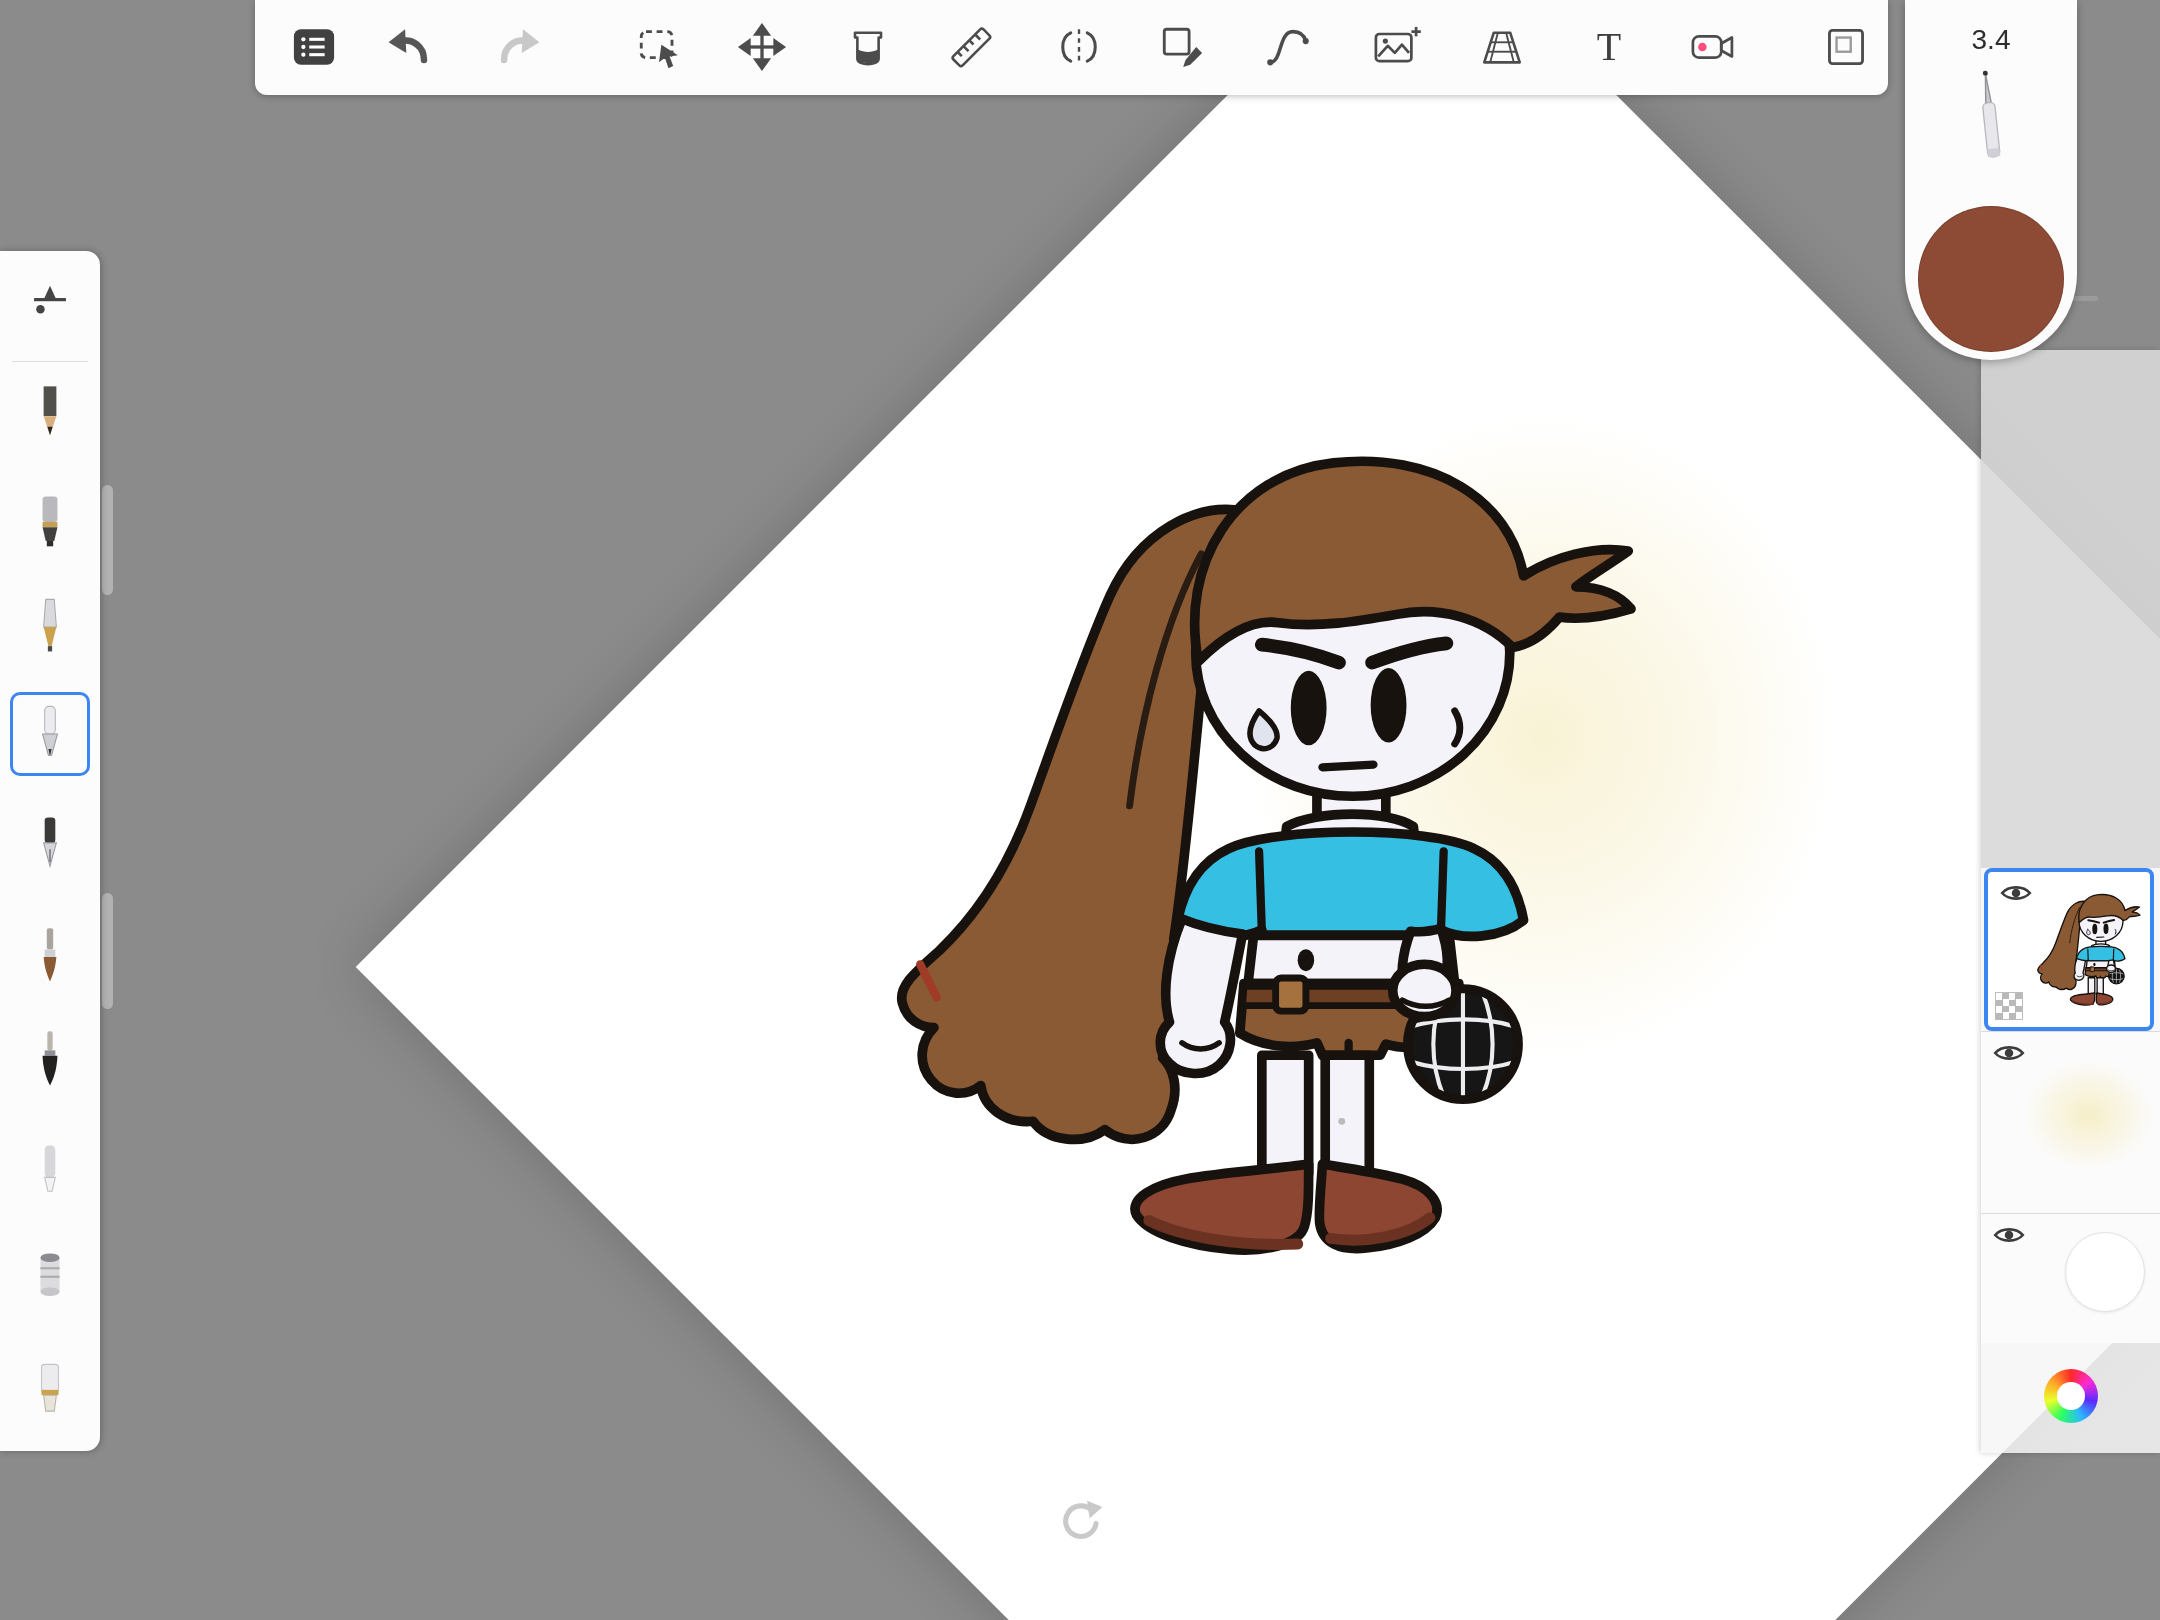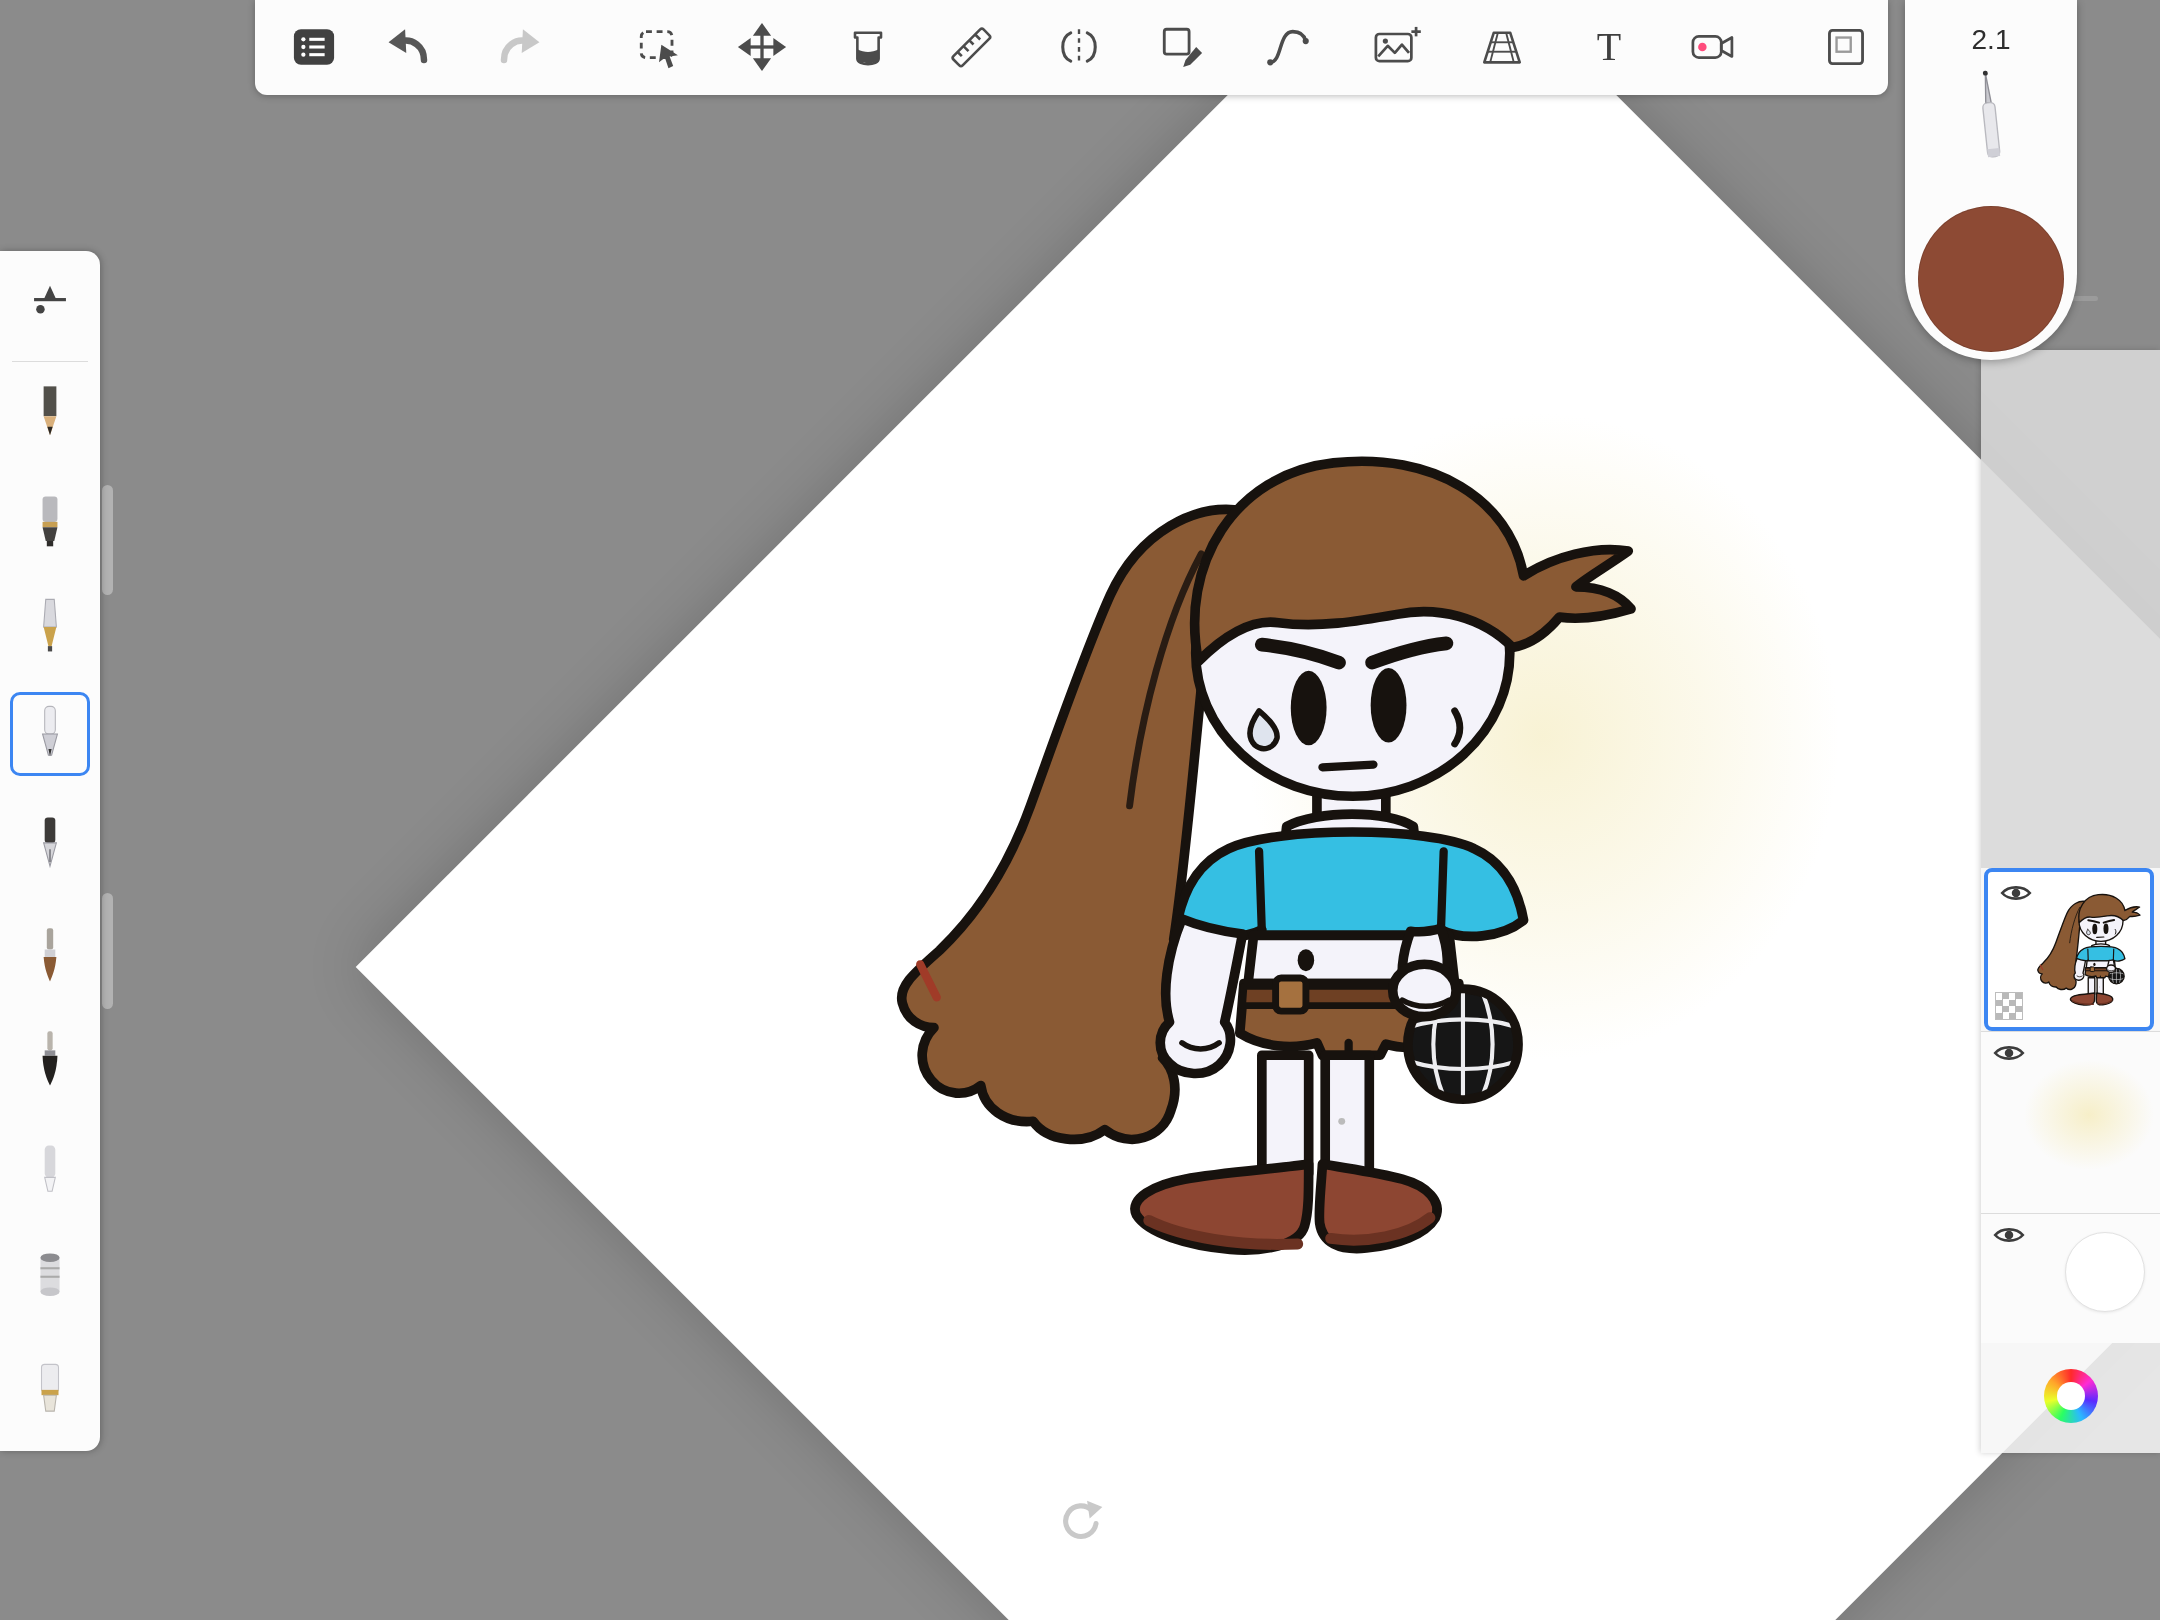--- a/index.html
+++ b/index.html
@@ -281,21 +281,21 @@
   </button>
   <button class="tbtn" style="left:1591px">
     <svg viewBox="0 0 44 44">
       <rect x="8" y="8" width="28" height="28" rx="2.5" fill="none" stroke="#4c4c4c" stroke-width="2.4"></rect>
       <rect x="14" y="14" width="12" height="12" fill="none" stroke="#9a9a9a" stroke-width="2"></rect>
     </svg>
   </button>
 </header>
 
 <div class="pill">
-  <div class="pill-size">2.1</div>
+  <div class="pill-size">3.4</div>
   <svg class="pill-pen" width="60" height="130" viewBox="0 0 44 96" transform="">
     <g transform="rotate(-6 22 48)">
       <polygon points="20,30 24,30 22,8" fill="#c9c9cf" stroke="#8f8f96" stroke-width="1"></polygon>
       <circle cx="22" cy="8" r="1.8" fill="#333333"></circle>
       <rect x="17.5" y="30" width="9" height="40" rx="3.5" fill="#e8e8ec" stroke="#b9b9bf" stroke-width="1"></rect>
       <rect x="17.5" y="64" width="9" height="6" fill="#cfcfd6"></rect>
     </g>
   </svg>
   <div class="brush-color"></div>
 </div>

